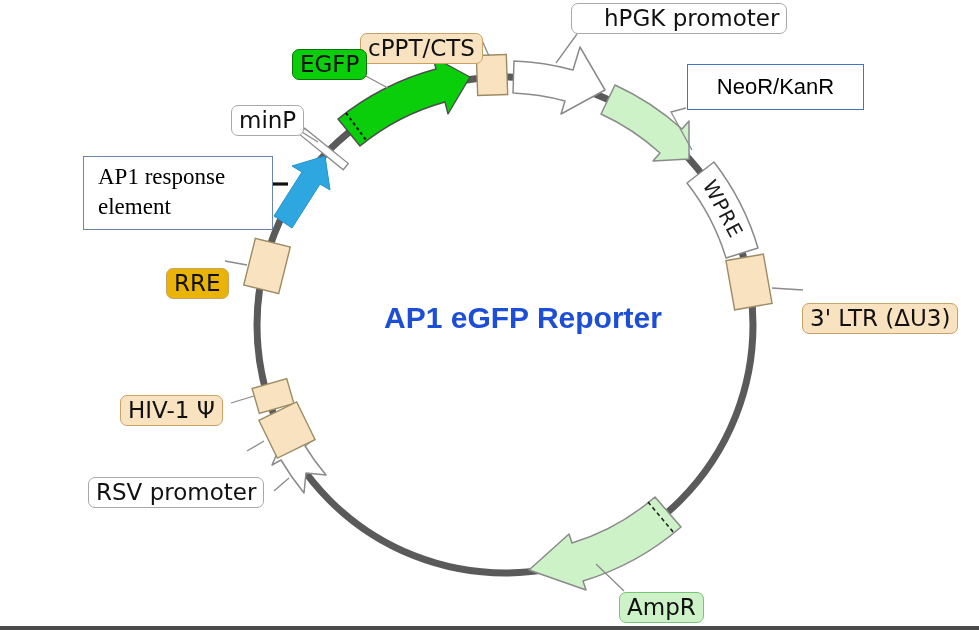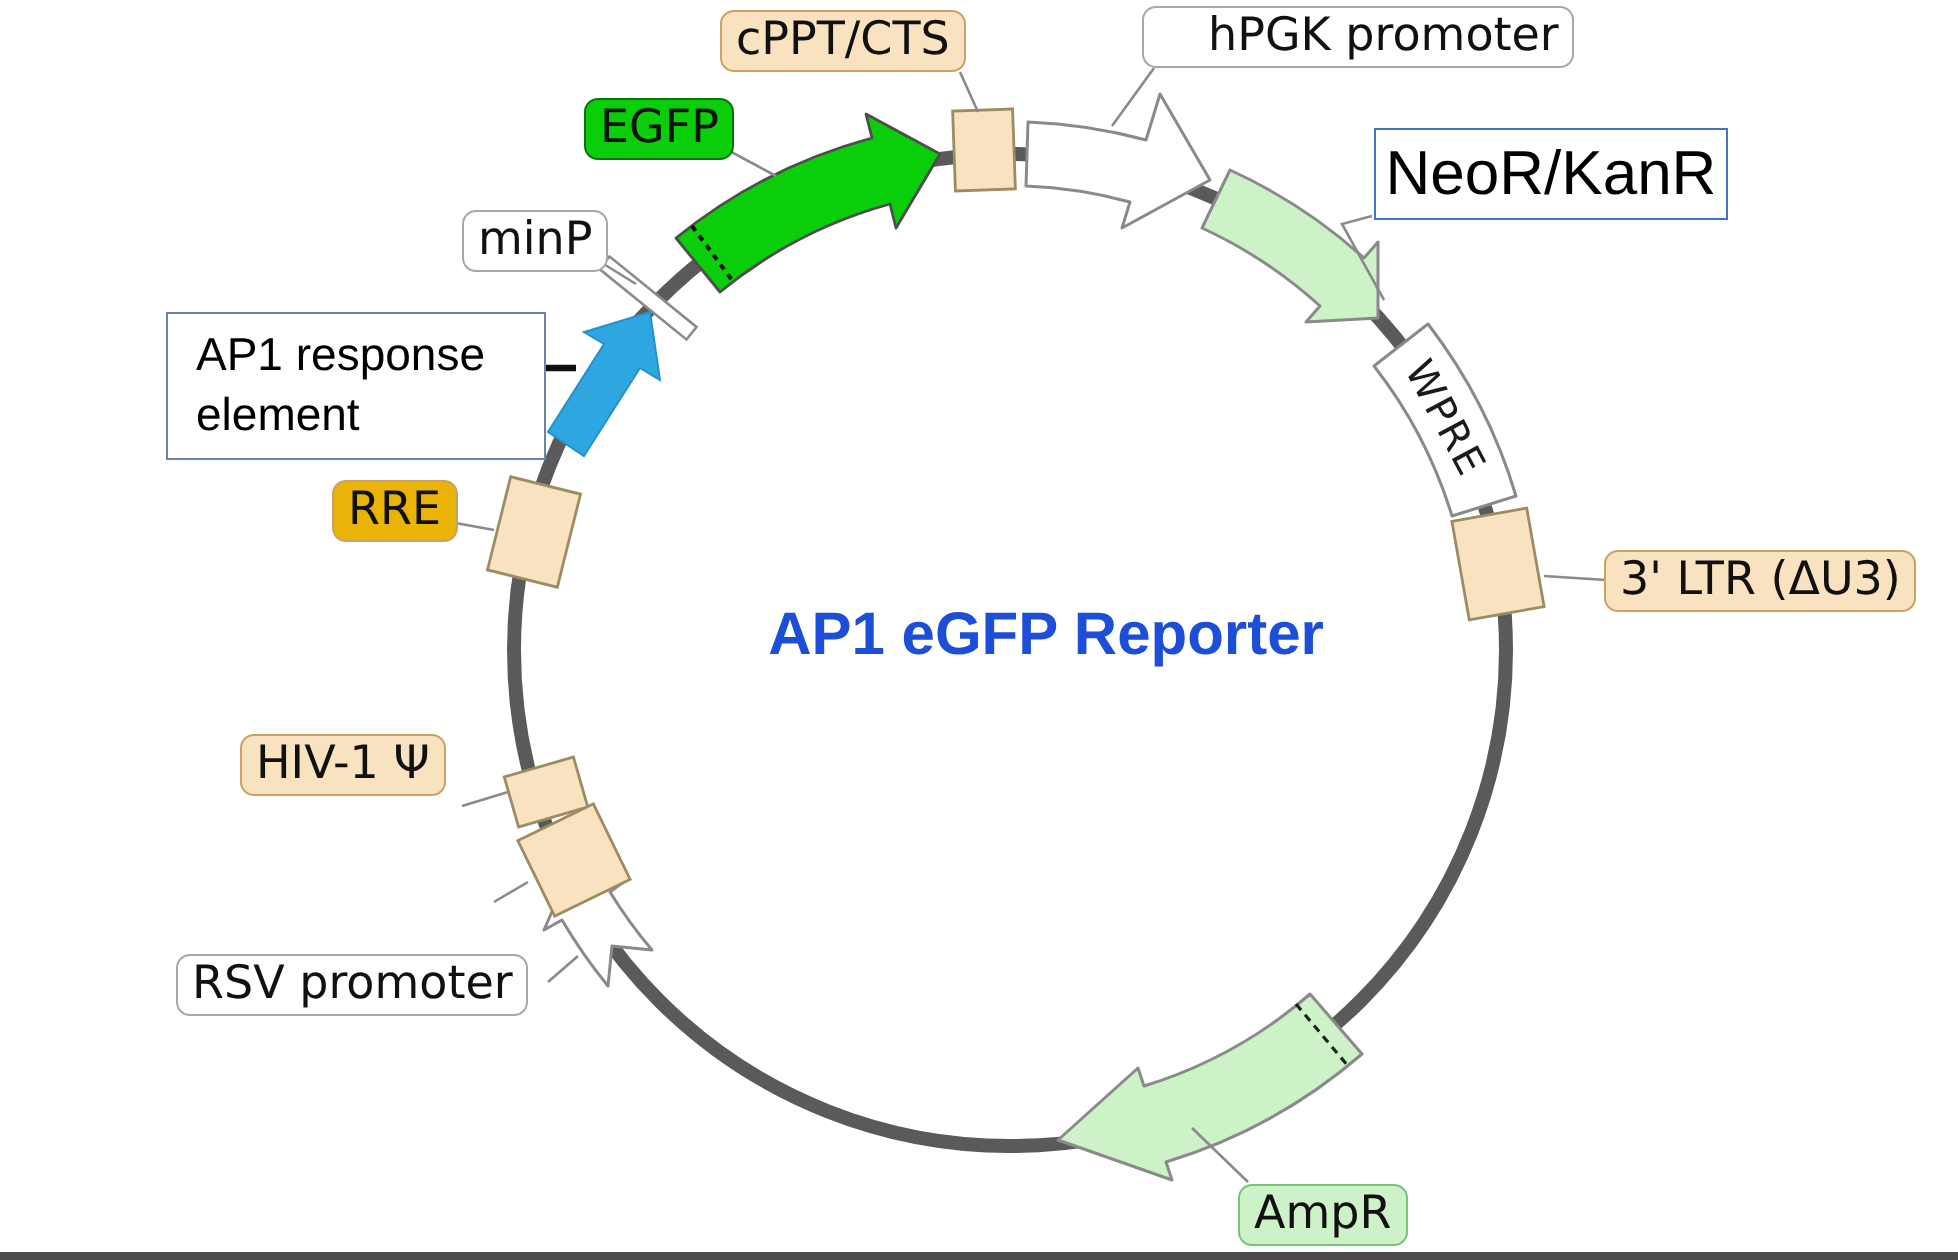--- a/index.html
+++ b/index.html
@@ -2,29 +2,29 @@
 <html><head>
 <meta charset="utf-8">
 <style>
   html,body{margin:0;padding:0;background:#fff;}
   #stage{position:relative;width:979px;height:630px;background:#ffffff;overflow:hidden;
          font-family:"DejaVu Sans",sans-serif;}
   #plasmid-svg{position:absolute;left:0;top:0;}
   .label{position:absolute;font:23px/29px "DejaVu Sans",sans-serif;color:#111;
          border-radius:7px;padding:0 7px;white-space:nowrap;
          border:1.5px solid #a8a8a8;background:#fff;}
-  .label.tan{border-color:#c9a365;}
+  .label.tan{border-color:#c9a365;margin-top:28px;}
   .label.green-bright{border-color:#0c720c;}
   .label.green-light{border-color:#79c379;}
   .annotation{position:absolute;font-family:"Liberation Sans",sans-serif;color:#000;
               background:#fff;border:1.6px solid #4472c4;box-sizing:border-box;}
   #neor-box{left:687px;top:64px;width:177px;height:46px;line-height:43px;
-            text-align:center;font-size:31px;}
+            text-align:center;font-size:22px;}
   #ap1-box{left:83px;top:156px;width:190px;height:74px;padding:5px 0 0 14px;
-           font-size:23px;line-height:30px;border-color:#6b85a8;}
+           font-size:23px;line-height:30px;border-color:#6b85a8;font-family:Liberation Serif, serif;}
   #diagram-title{position:absolute;left:377px;top:301px;width:292px;text-align:center;
                  font:bold 30px "Liberation Sans",sans-serif;color:#1d4ed8;letter-spacing:0px;}
   .wpre-text{font:20px "DejaVu Sans",sans-serif;fill:#1a1a1a;letter-spacing:1px;}
 </style>
 </head>
 <body>
 
 <div id="stage">
 
   <svg id="plasmid-svg" width="979" height="630" viewBox="0 0 979 630">

